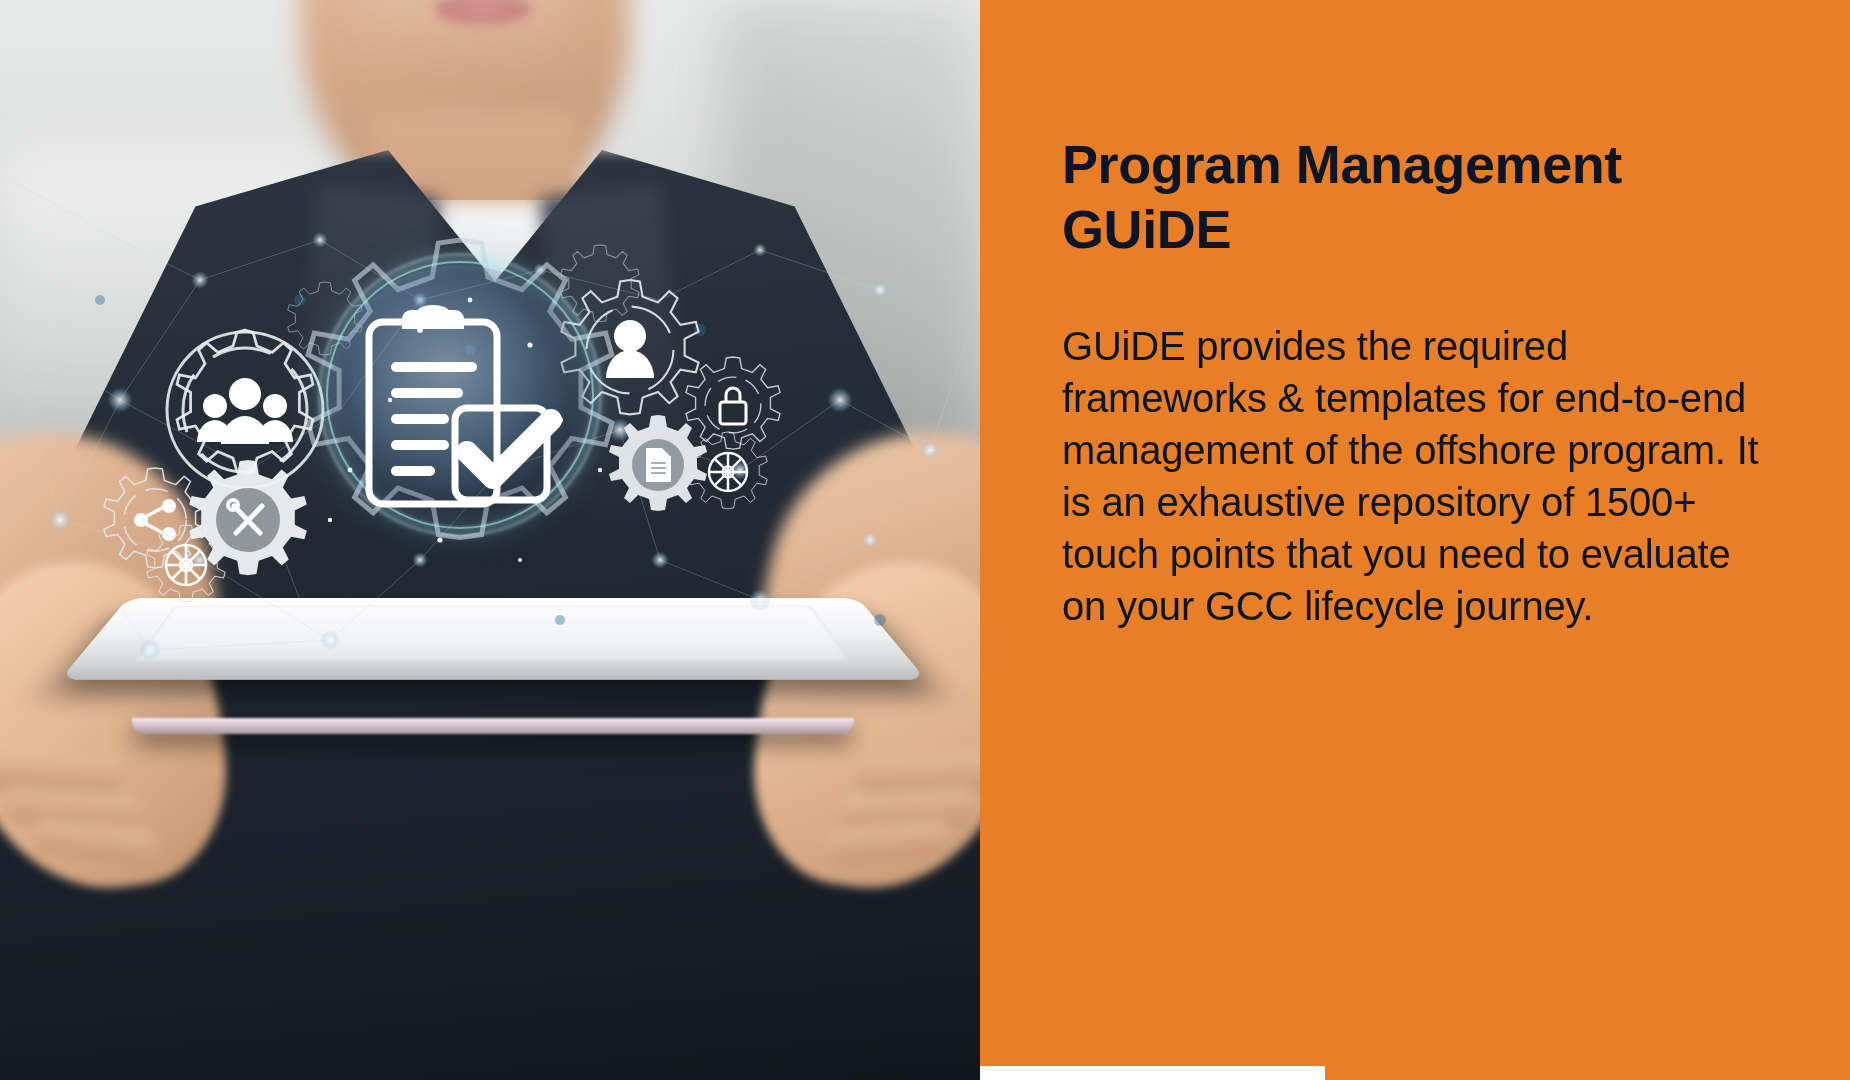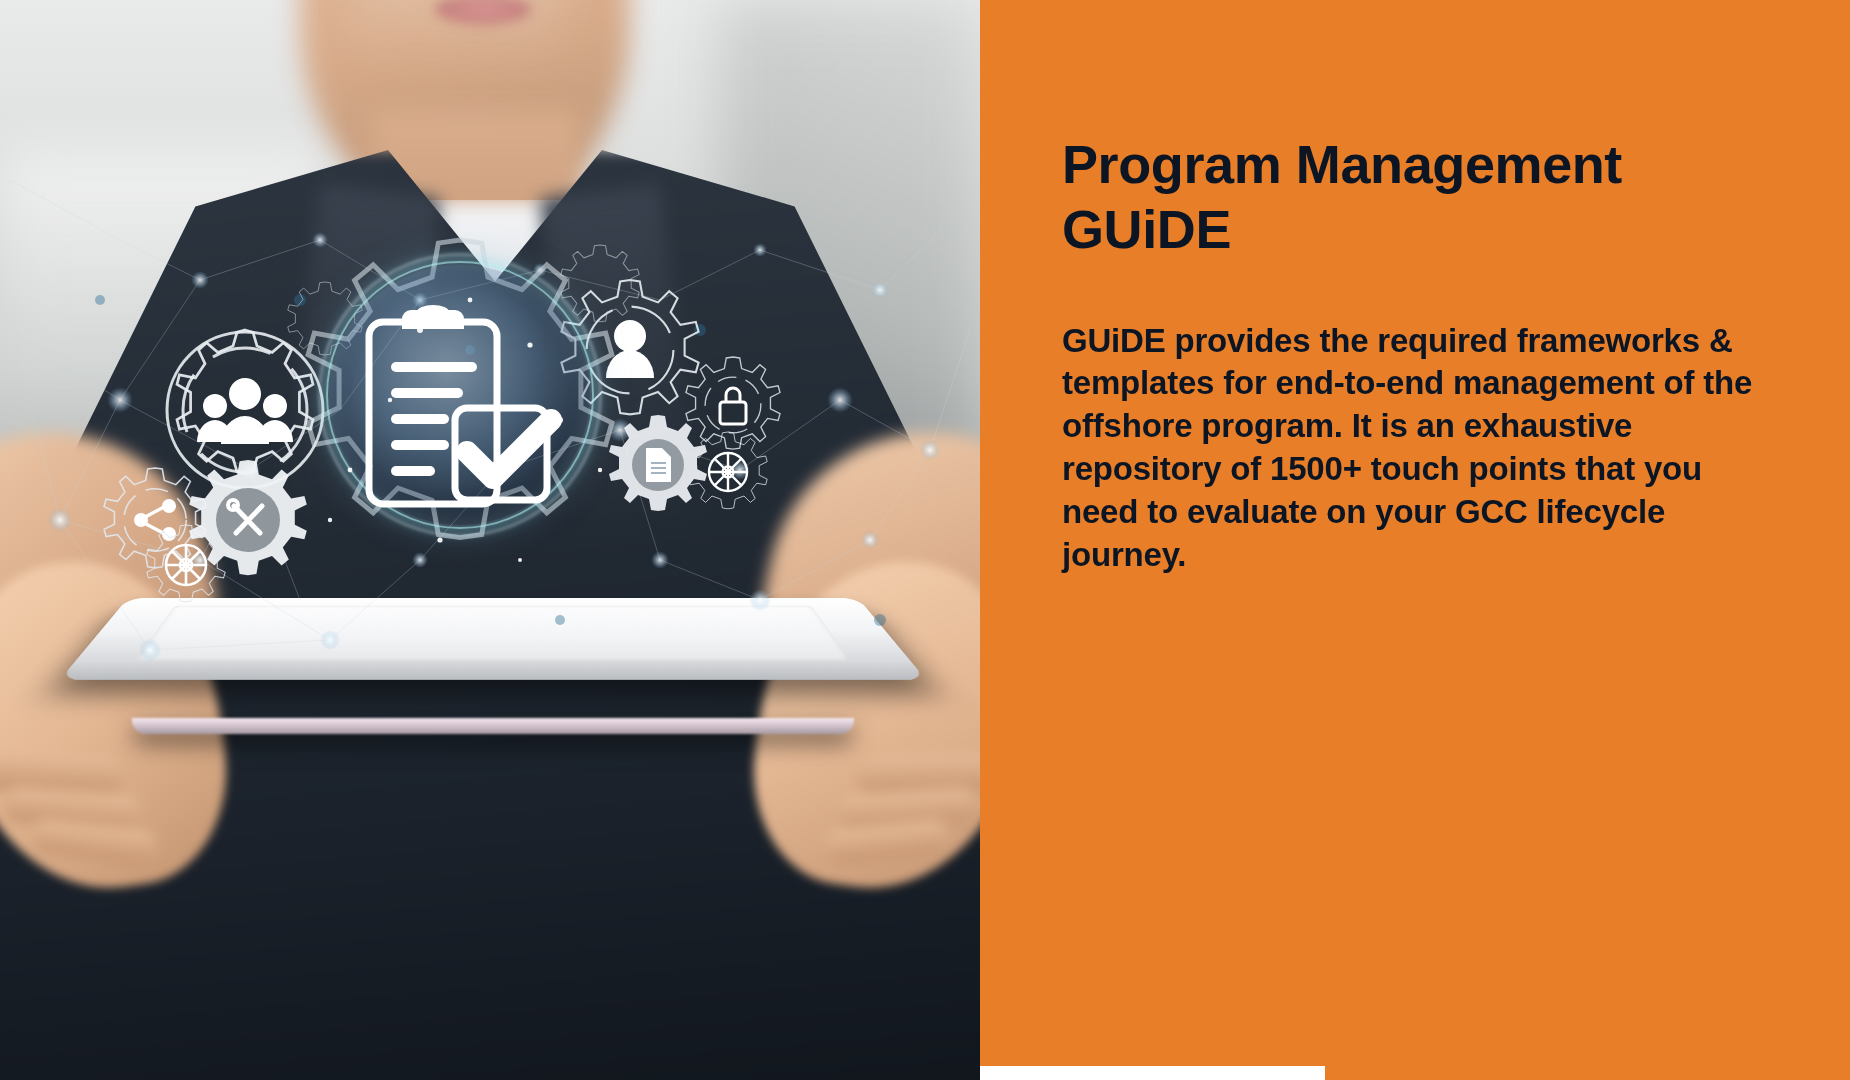--- a/index.html
+++ b/index.html
@@ -195,22 +195,22 @@
     color:#0b1524;
     font-size:54px;
     font-weight:bold;
     line-height:1.20;
     letter-spacing:-0.4px;
     max-width:640px;
   }
   .copy-body {
     margin-top:58px;
     color:#0b1524;
-    font-size:33px;
-    font-weight:700;
+    font-size:40px;
+    font-weight:400;
     line-height:1.30;
     letter-spacing:-0.2px;
     max-width:700px;
   }
   .bottom-strip {
     position:absolute; left:0; bottom:0;
     width:345px; height:14px;
     background:#ffffff;
   }
 </style>

